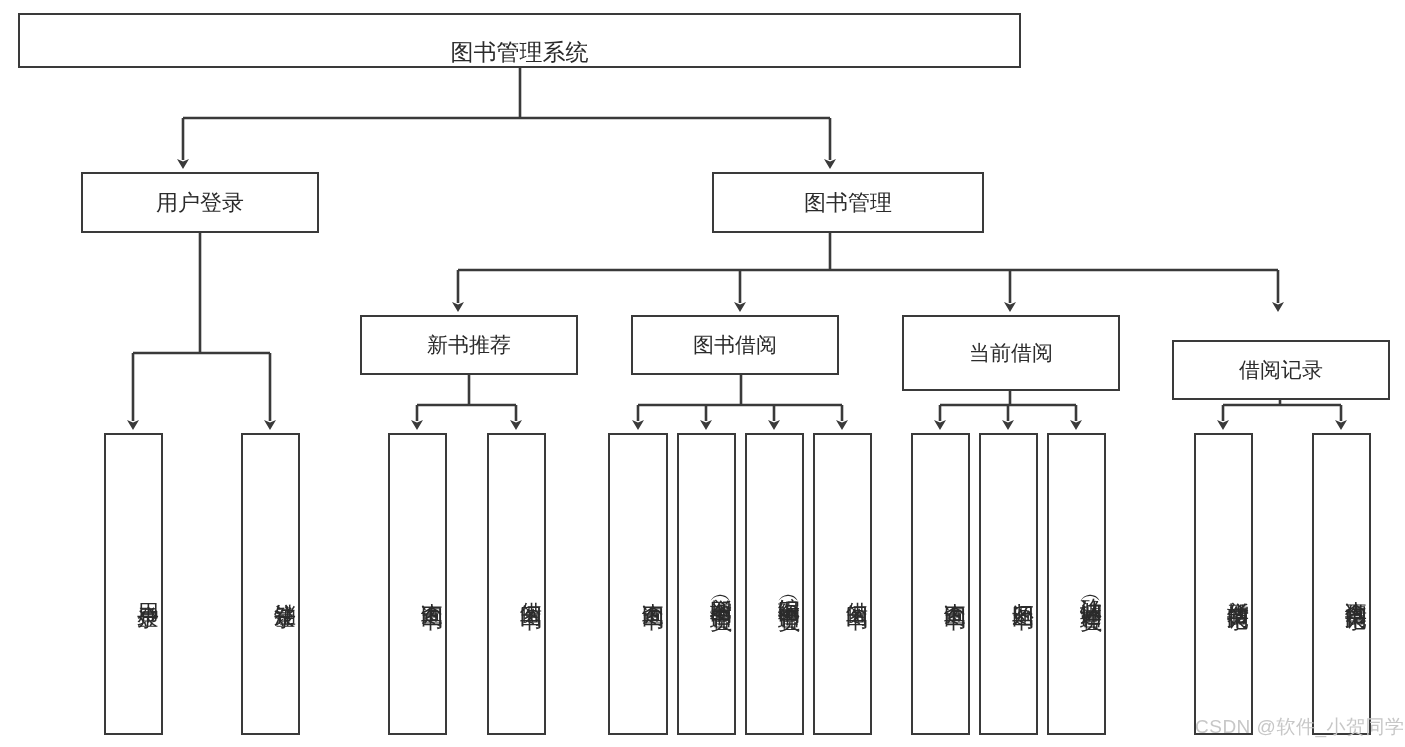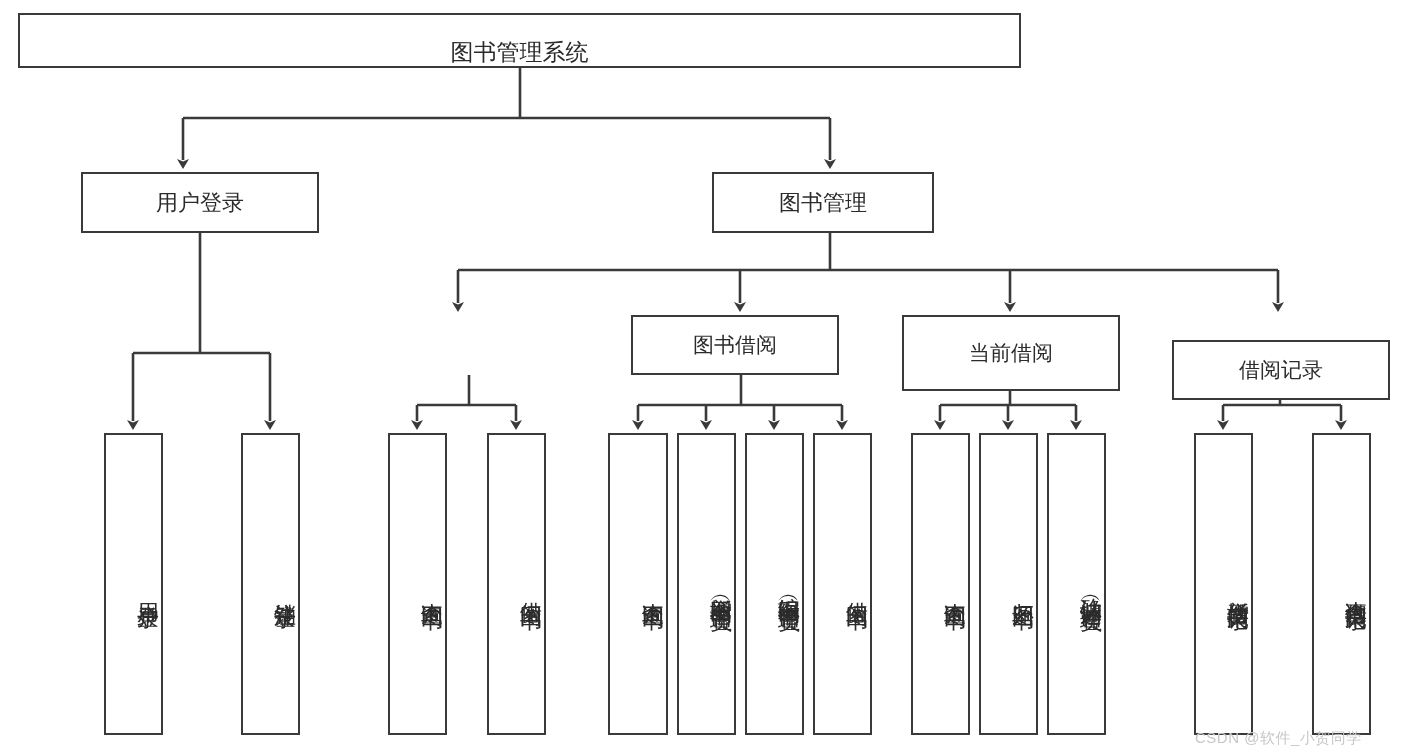--- a/index.html
+++ b/index.html
@@ -57,26 +57,25 @@
     justify-content: center;
   }
   .node.leaf .vtext {
     display: block;
     white-space: pre-line;
   }
   .watermark {
     position: absolute;
     left: 1195px;
     top: 714px;
-    font-size: 15px;
+    font-size: 19px;
     color: #c7c7c7;
     letter-spacing: 0.5px;
     white-space: nowrap;
     user-select: none;
-    margin-top: 15px;
   }
 </style>
 </head>
 <body>
 
 <div id="canvas">
 
   <svg id="edges" viewBox="0 0 1405 747" xmlns="http://www.w3.org/2000/svg">
     <defs>
       <marker id="arrow" markerWidth="10" markerHeight="12" refX="1" refY="6" orient="auto" markerUnits="userSpaceOnUse">
@@ -127,24 +126,27 @@
     </g>
   </svg>
 
   <div class="node root" style="left:18px; top:13px; width:1003px; height:55px;align-items:flex-end;">
     <span>图书管理系统</span>
   </div>
 
   <div class="node lvl2" style="left:81px; top:172px; width:238px; height:61px;">
     <span>用户登录</span>
   </div>
-  <div class="node lvl2" style="left:712px; top:172px; width:222px; height:61px;justify-content:center;">
+  <div class="node lvl2" style="left:712px; top:172px; width:272px; height:61px;justify-content:center;">
     <span>图书管理</span>
   </div>
 
+  <div class="node lvl3" style="left:360px; top:315px; width:218px; height:60px;">
+    <span>新书推荐</span>
+  </div>
   <div class="node lvl3" style="left:631px; top:315px; width:208px; height:60px;text-align:center;">
     <span>图书借阅</span>
   </div>
   <div class="node lvl3" style="left:902px; top:315px; width:218px; height:76px;">
     <span>当前借阅</span>
   </div>
   <div class="node lvl3" style="left:1172px; top:315px; width:218px; height:60px;margin-top:25px;">
     <span>借阅记录</span>
   </div>
 

